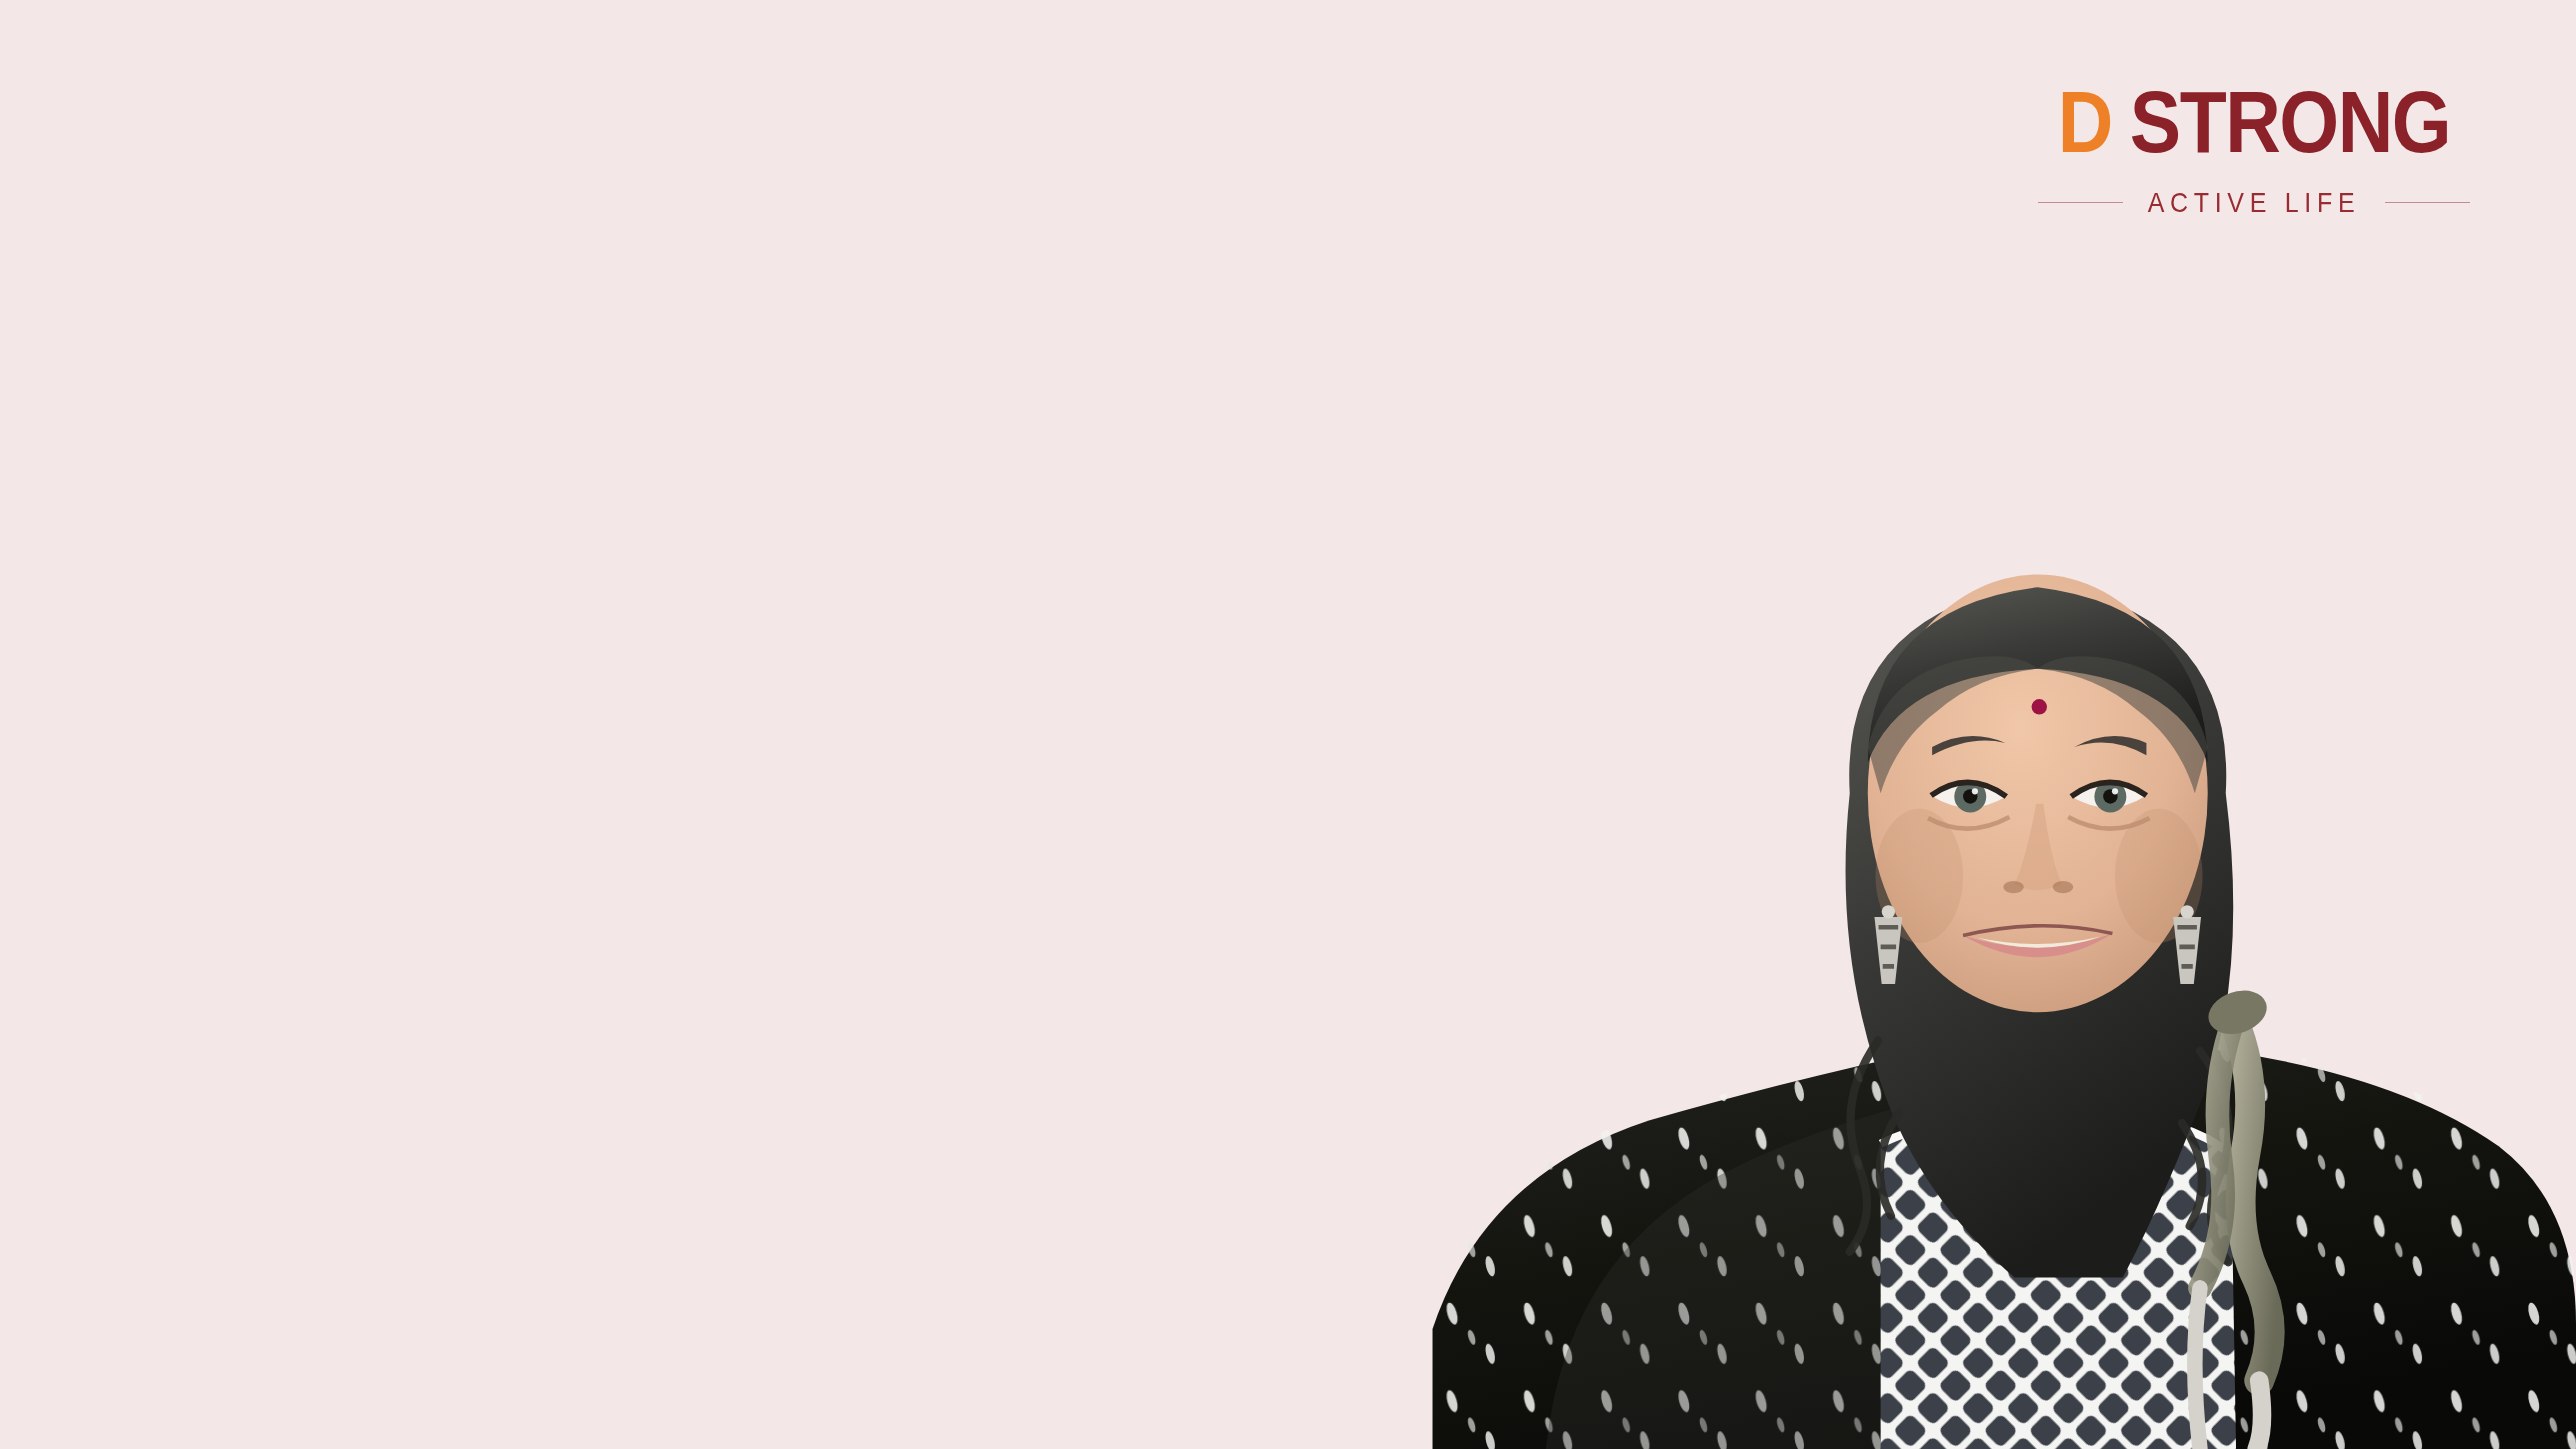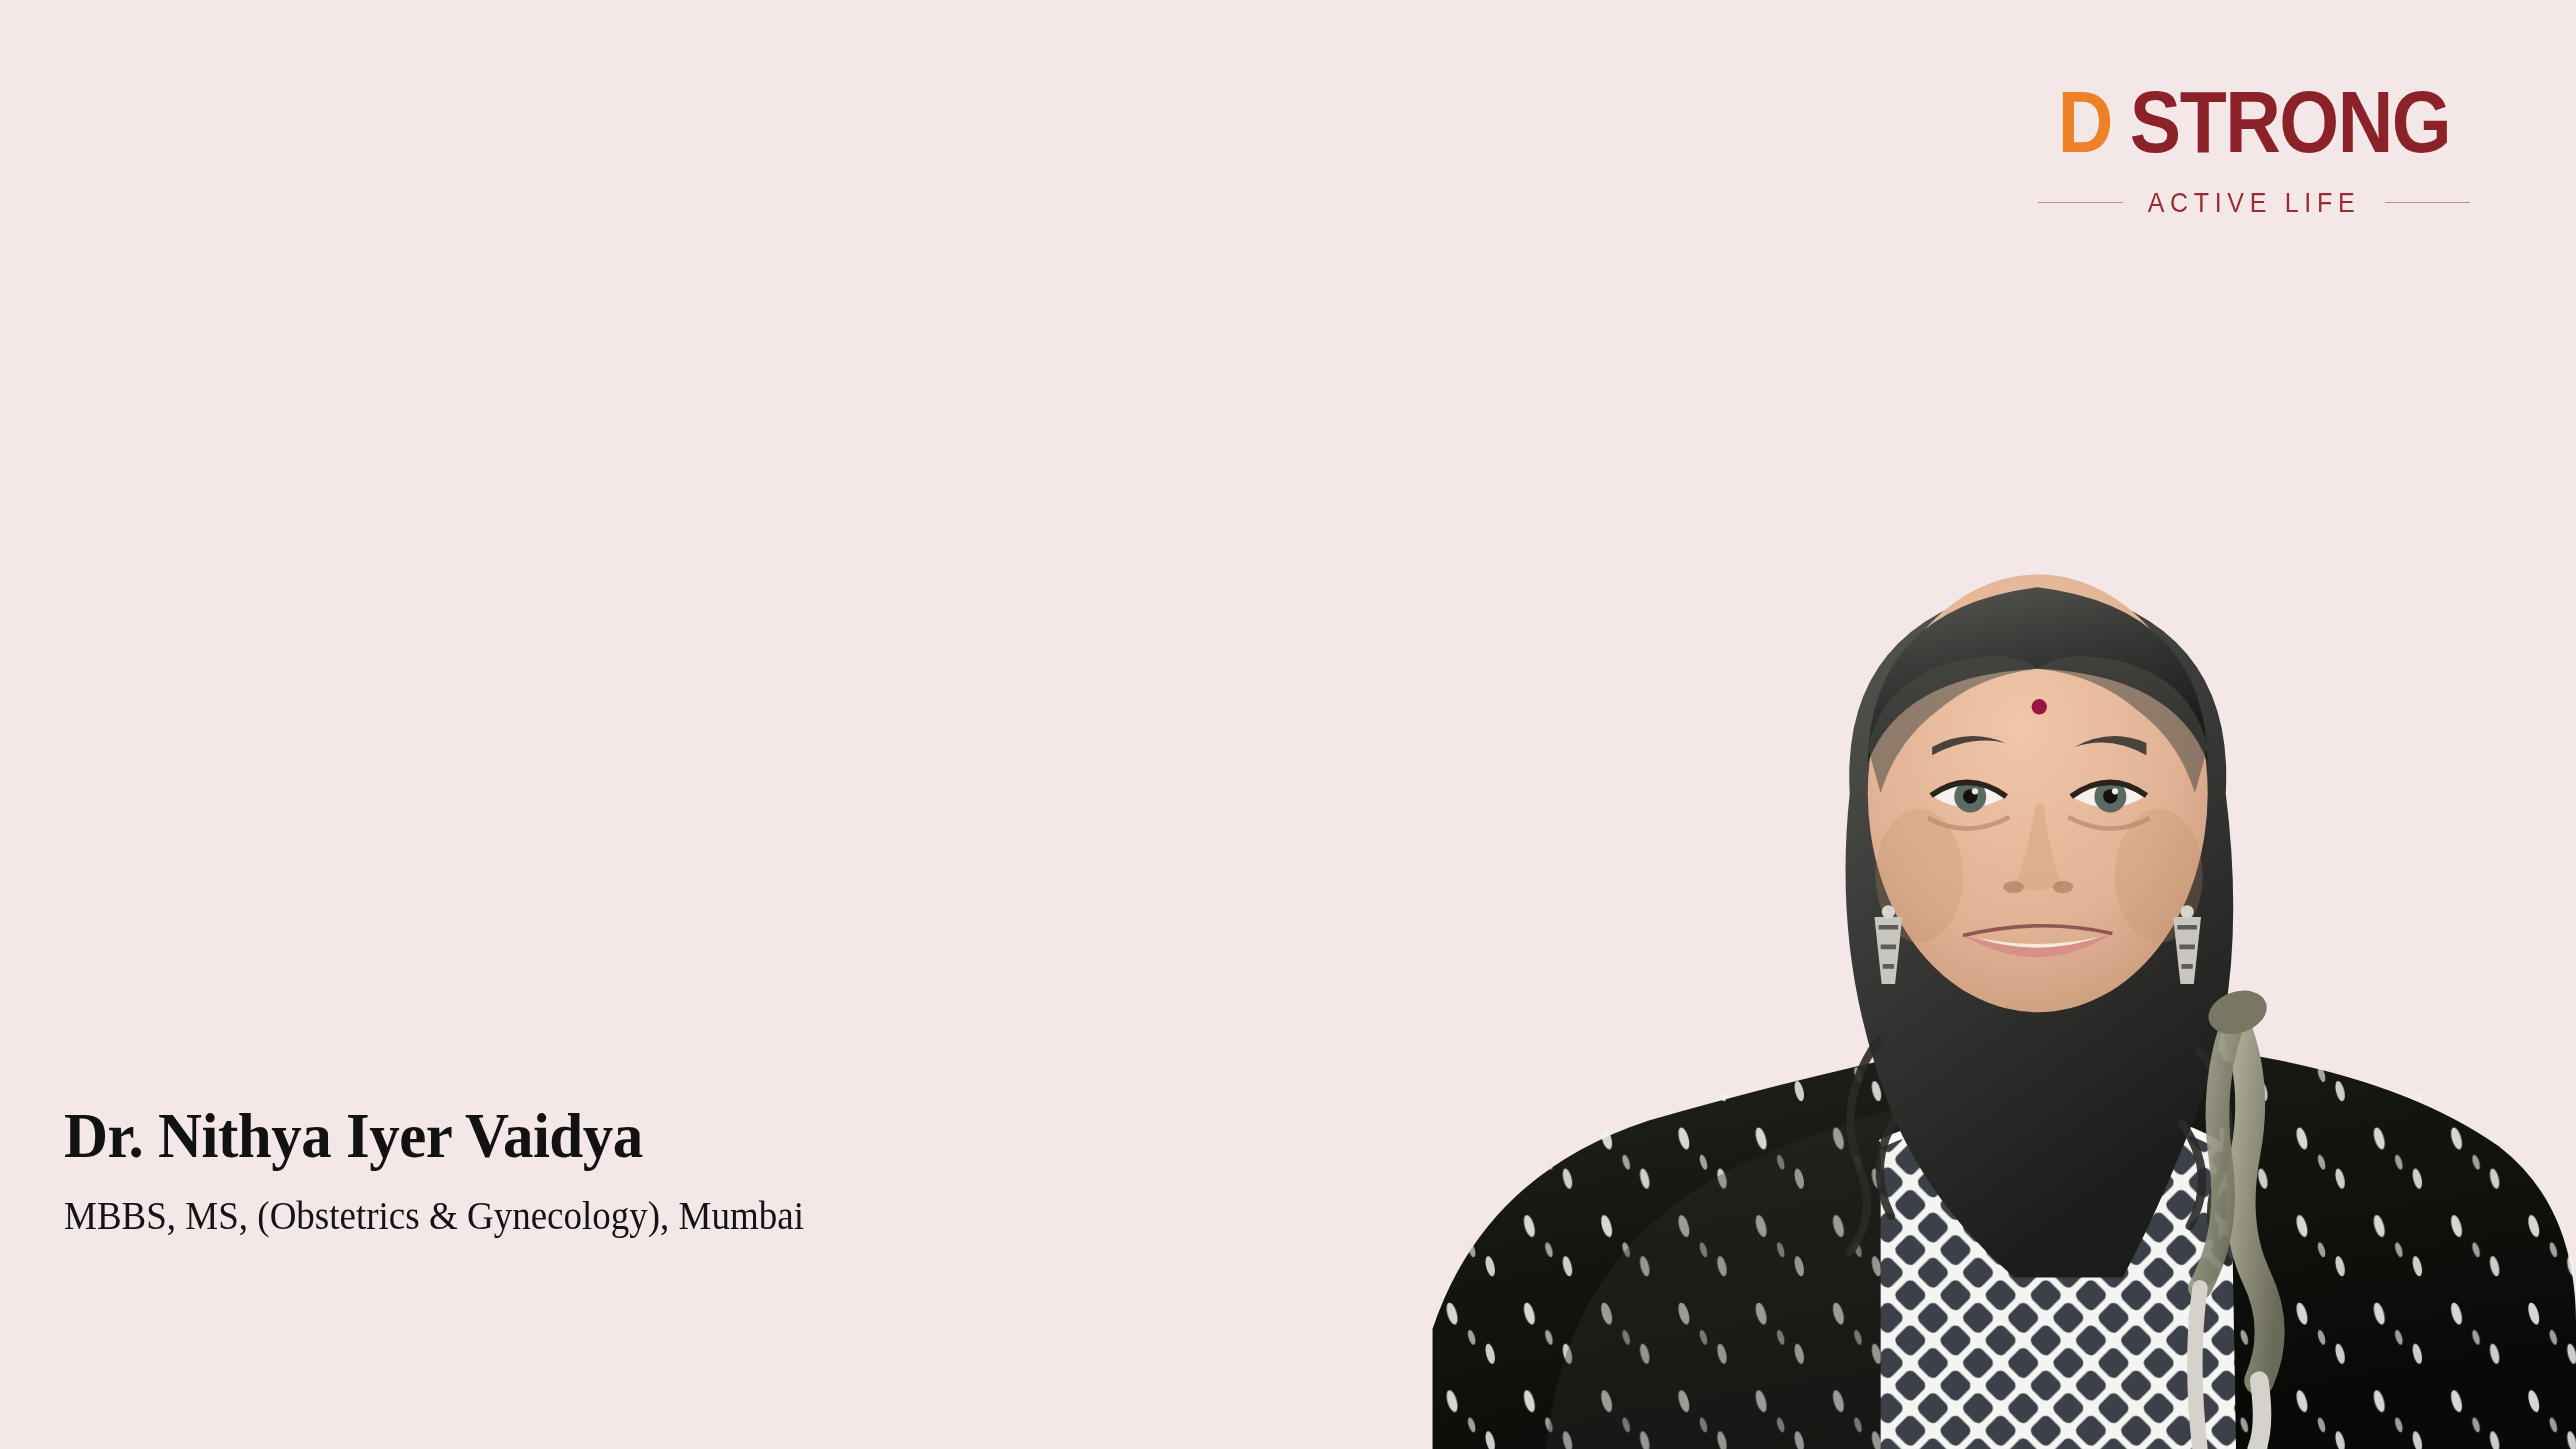--- a/index.html
+++ b/index.html
@@ -149,24 +149,20 @@
       <span class="logo-strong">STRONG</span>
     </div>
     <div id="logo-tagline-row">
       <span class="tagline-rule"></span>
       <span id="logo-tagline">ACTIVE LIFE</span>
       <span class="tagline-rule"></span>
     </div>
   </div>
 
 
-  <div id="speaker-block">
-    <div id="speaker-name">Dr. Nithya Iyer Vaidya</div>
-    <div id="speaker-credentials">MBBS, MS, (Obstetrics &amp; Gynecology), Mumbai</div>
-  </div>
 
   <div id="portrait">
     <svg viewBox="0 0 2520 1833" preserveAspectRatio="xMidYMid slice">
       <defs>
         <radialGradient id="skinGrad" cx="45%" cy="35%" r="75%">
           <stop offset="0%" stop-color="#F0C7A8"></stop>
           <stop offset="60%" stop-color="#E2B395"></stop>
           <stop offset="100%" stop-color="#C79878"></stop>
         </radialGradient>
         <linearGradient id="hairGrad" x1="0" y1="0" x2="0.4" y2="1">

